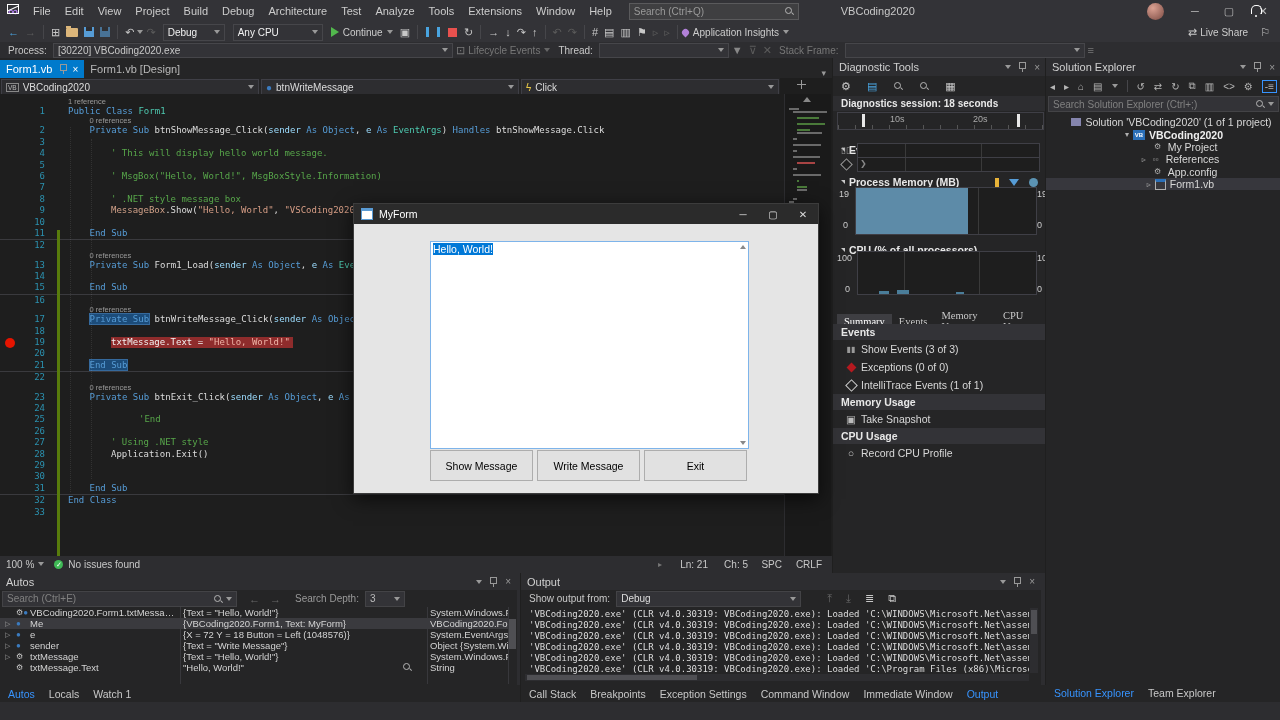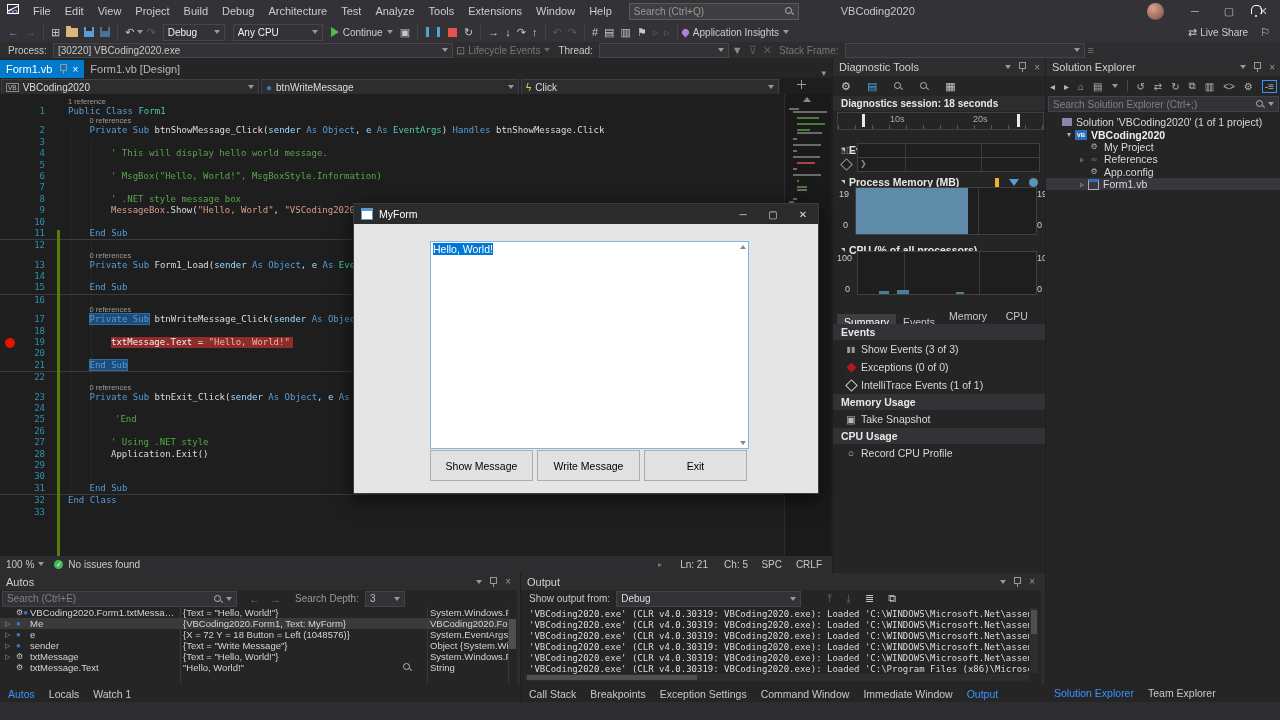--- a/index.html
+++ b/index.html
@@ -72,32 +72,32 @@
   .phead .sp{flex:1;}
   .hico{margin-left:8px;color:#999;font-size:10px;}
   .i-pin{display:inline-block;width:7px;height:10px;margin-left:8px;}
   .i-pin::before{content:"";display:block;width:5px;height:5px;border:1px solid #999;margin:0 auto;}
   .i-pin::after{content:"";display:block;width:1px;height:3px;background:#999;margin:0 auto;}
   .i-mag{display:inline-block;position:relative;width:10px;height:10px;}
   .i-mag::before{content:"";position:absolute;left:1px;top:1px;width:5px;height:5px;border:1.4px solid #b5b5b5;border-radius:50%;}
   .i-mag::after{content:"";position:absolute;left:7px;top:7px;width:3px;height:1.4px;background:#b5b5b5;transform:rotate(45deg);}
   .strip-tab{margin-right:14px;color:#c8c8c8;font-size:10.5px;}
   .tabs-bottom .strip-tab.active{color:#3794ff;}
-  .tabs-diag .strip-tab{margin-right:0;padding:2px 7px;}
+  .tabs-diag .strip-tab{margin-right:0;padding:2px 7px;font-family:Liberation Serif, serif;}
   .tabs-diag .strip-tab.active{background:#3e3e42;color:#fff;}
   
   .dhdr{background:#333337;font-weight:bold;color:#e8e8e8;padding:2px 8px;font-size:10.5px;}
   .dtri{display:inline-block;width:0;height:0;border-left:4px solid transparent;border-top:4px solid #c8c8c8;margin-right:4px;}
   .plot{position:absolute;border:1px solid #3f3f46;background:#1e1e1e;}
   .gridv{position:absolute;top:0;bottom:0;width:1px;background:#3a3a3a;}
   .diam{display:inline-block;width:7px;height:7px;transform:rotate(45deg);}
   .srow{display:flex;align-items:center;height:18px;padding-left:10px;font-size:10.5px;color:#d8d8d8;}
   .sic{width:16px;display:inline-flex;justify-content:center;margin-right:2px;}
   
-  .trow{height:12.4px;display:flex;align-items:center;font-size:10.5px;color:#d8d8d8;white-space:nowrap;}
+  .trow{height:12.4px;display:flex;align-items:center;font-size:10.5px;color:#d8d8d8;white-space:nowrap;justify-content:center;}
   .trow.sel{background:#37373d;}
   .texp{width:12px;color:#b0b0b0;font-size:8px;text-align:center;}
   .tic{width:12px;height:10px;margin-right:4px;display:inline-flex;align-items:center;justify-content:center;font-size:8px;color:#b0b0b0;}
   .tic-solution-icon{background:#8585ad;height:8px;width:10px;}
   .tic-vb-project-icon{background:#2a6fb8;color:#fff;font-size:6px;font-weight:bold;width:12px;height:10px;}
   .tic-form-icon{border:1px solid #b0b0b0;border-top:3px solid #2a6fb8;width:9px;height:7px;}
   .tlb.b{font-weight:bold;color:#eee;}
   
   .sbox{height:14px;border:1px solid #434346;background:#333337;display:flex;align-items:center;justify-content:space-between;padding:0 4px;color:#808080;font-size:10px;}
   .colsep{position:absolute;top:34px;bottom:18px;width:1px;background:#38383c;}
@@ -314,21 +314,21 @@
           <div class="lens" style="padding-left: 89.5px;">0 references</div>
           <div class="cl"><span class="ln">17</span><span class="ct" style="margin-left: 44.5px;"><span class="k sel-box">Private Sub</span><span class="p"> btnWriteMessage_Click(</span><span class="v">sender</span><span class="k"> As Objec</span></span></div>
           <div class="cl"><span class="ln">18</span><span class="ct" style="margin-left: 66px;"></span></div>
           <div class="cl"><span class="ln">19</span><span class="ct bp-line" style="margin-left: 66px;"><span class="p">txtMessage.Text = </span><span class="s">"Hello, World!"</span></span></div>
           <div class="cl"><span class="ln">20</span><span class="ct" style="margin-left: 66px;"></span></div>
           <div class="cl proc-sep"><span class="ln">21</span><span class="ct" style="margin-left: 44.5px;"><span class="k sel-box">End Sub</span></span></div>
           <div class="cl"><span class="ln">22</span><span class="ct" style="margin-left: 44.5px;"></span></div>
           <div class="lens" style="padding-left: 89.5px;">0 references</div>
           <div class="cl"><span class="ln">23</span><span class="ct" style="margin-left: 44.5px;"><span class="k">Private Sub </span><span class="p">btnExit_Click(</span><span class="v">sender</span><span class="k"> As Object</span><span class="p">, </span><span class="v">e</span><span class="k"> As </span><span class="t">Ev</span></span></div>
           <div class="cl"><span class="ln">24</span><span class="ct" style="margin-left: 66px;"></span></div>
-          <div class="cl"><span class="ln">25</span><span class="ct" style="margin-left: 70px;"><span class="c">'End</span></span></div>
+          <div class="cl"><span class="ln">25</span><span class="ct" style="margin-left: 94px;"><span class="c">'End</span></span></div>
           <div class="cl"><span class="ln">26</span><span class="ct" style="margin-left: 66px;"></span></div>
           <div class="cl"><span class="ln">27</span><span class="ct" style="margin-left: 66px;"><span class="c">' Using .NET style</span></span></div>
           <div class="cl"><span class="ln">28</span><span class="ct" style="margin-left: 66px;"><span class="p">Application.Exit()</span></span></div>
           <div class="cl"><span class="ln">29</span><span class="ct" style="margin-left: 66px;"></span></div>
           <div class="cl"><span class="ln">30</span><span class="ct" style="margin-left: 66px;"></span></div>
           <div class="cl proc-sep"><span class="ln">31</span><span class="ct" style="margin-left: 44.5px;"><span class="k">End Sub</span></span></div>
           <div class="cl"><span class="ln">32</span><span class="ct" style="margin-left: 23px;"><span class="k">End Class</span></span></div>
           <div class="cl"><span class="ln">33</span><span class="ct" style="margin-left: 23px;"></span></div>
         </div>
       <div id="greenbar"></div>

